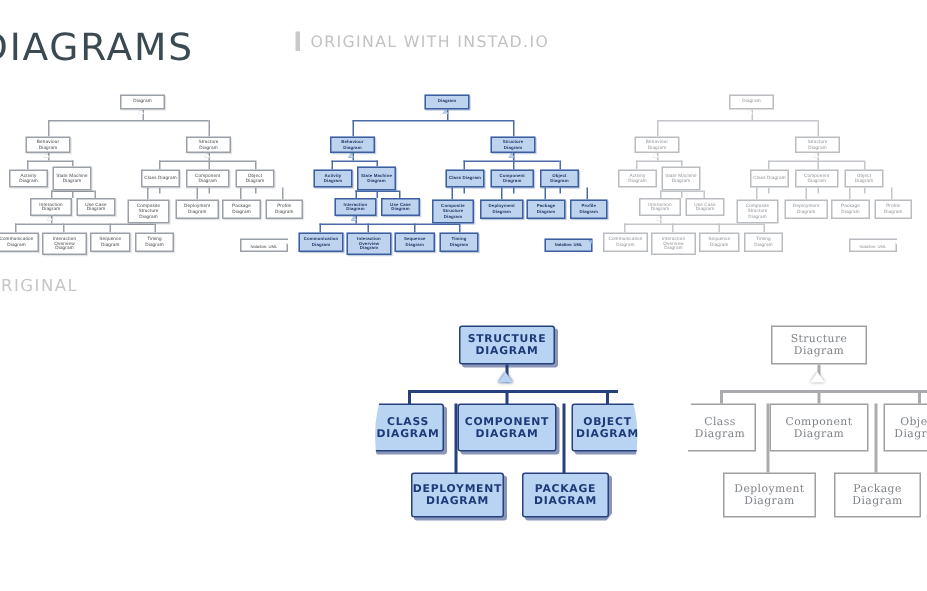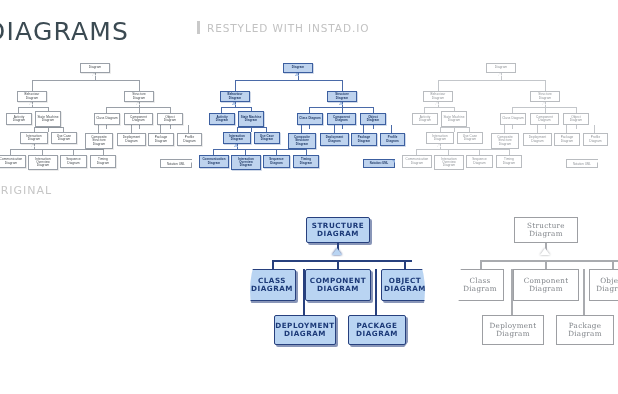--- a/index.html
+++ b/index.html
@@ -107,21 +107,21 @@
 </style>
 </head>
 <body>
 
 <div class="stage">
 
   <div class="title">DIAGRAMS</div>
 
   <div class="restyled-wrap">
     <span class="restyled-bar"></span>
-    <span class="restyled">RESTYLED WITH INSTAD.IO</span>
+    <span class="restyled">ORIGINAL WITH INSTAD.IO</span>
   </div>
 
   <div class="original">ORIGINAL</div>
 
   <div class="panel sty-plain" id="tree-plain" style="left:0px;top:60px;width:200px;height:120px;">
       <div class="lnk" style="left: 94.5px; top: 13px; width: 1px; height: 7px;"></div>
       <div class="lnk" style="left: 32px; top: 20px; width: 107px; height: 0.8px;"></div>
       <div class="lnk" style="left: 32px; top: 20px; width: 0.8px; height: 11px;"></div>
       <div class="lnk" style="left: 138.5px; top: 20px; width: 0.8px; height: 11px;"></div>
       <div class="lnk" style="left: 31.5px; top: 42px; width: 0.8px; height: 5px;"></div>

